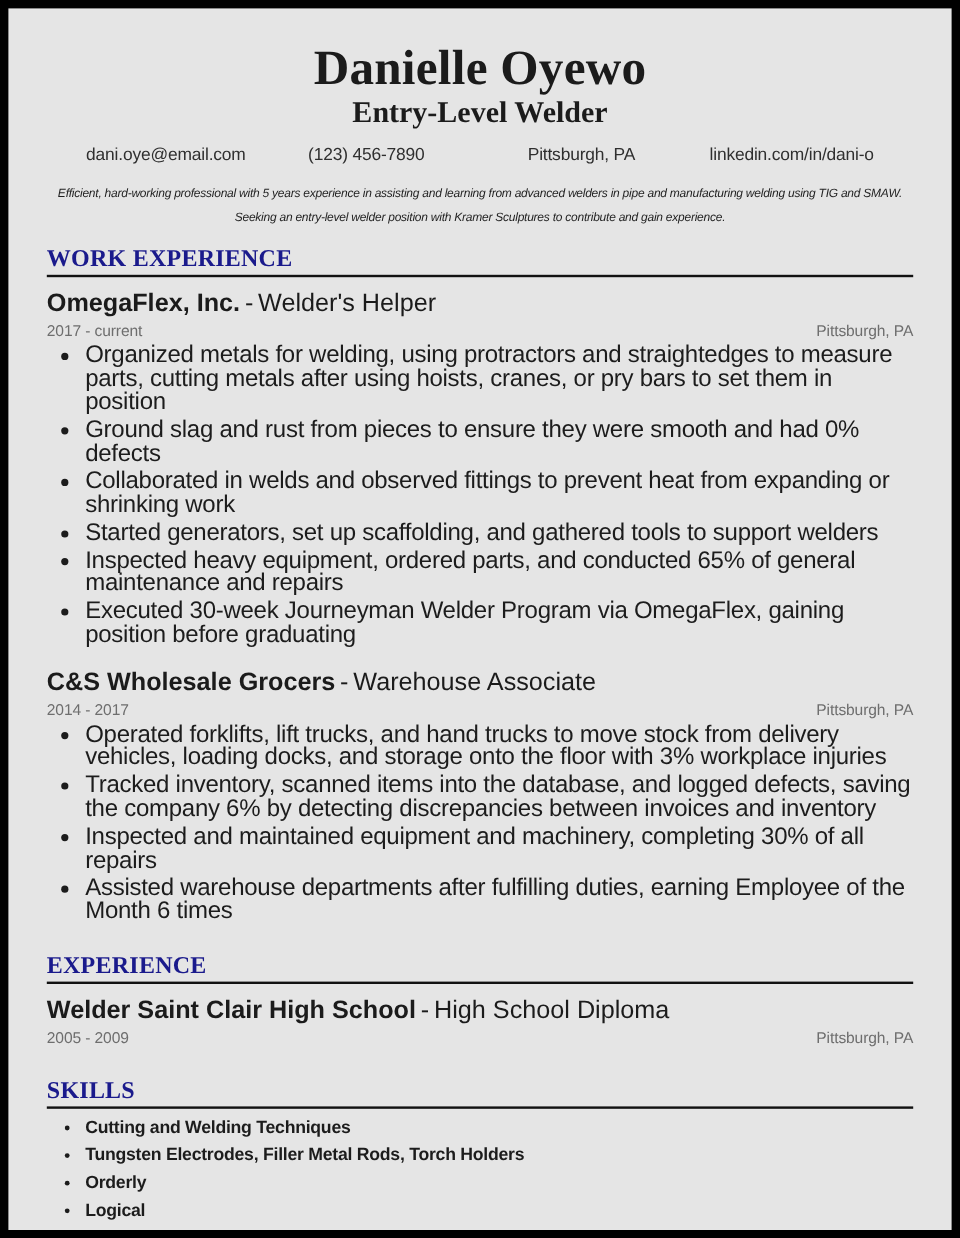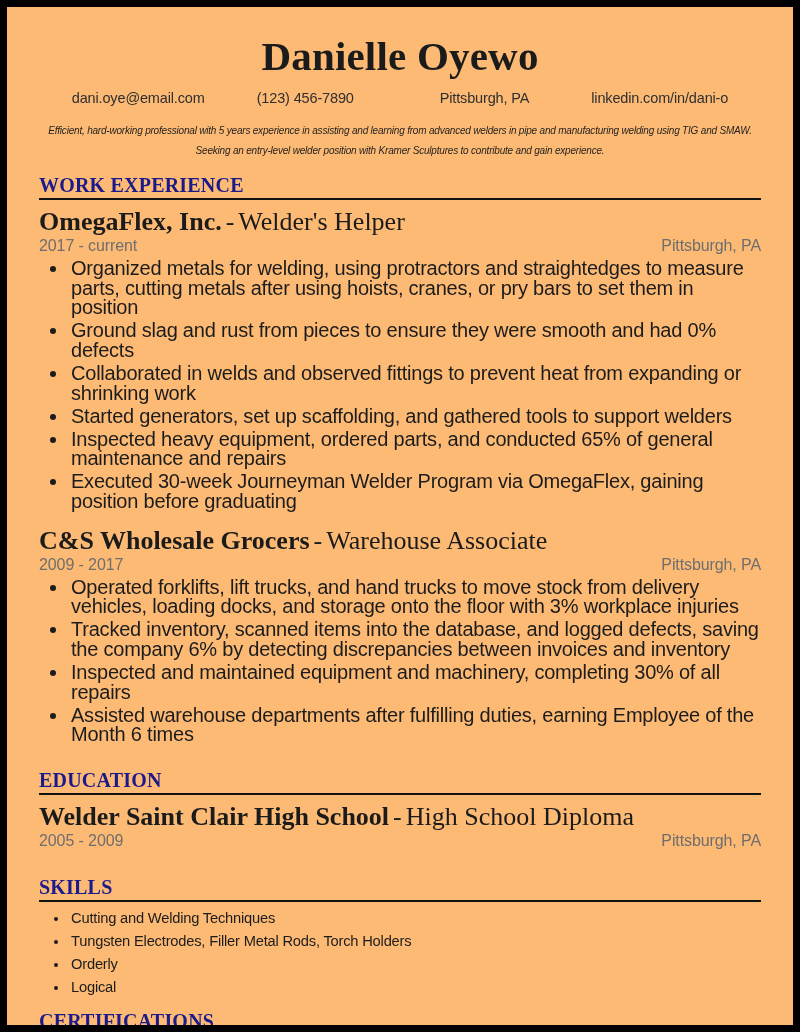--- a/index.html
+++ b/index.html
@@ -12,21 +12,21 @@
     height: 1032px;
     overflow: hidden;
     font-family: "Liberation Sans", sans-serif;
   }
   .page {
     position: absolute;
     left: 7px;
     top: 7px;
     width: 786px;
     height: 1018px;
-    background: #fdba74;
+    background: #e5e5e5;
     box-sizing: border-box;
     padding: 26px 32px 0 32px;
     overflow: hidden;
   }
 
   
   .name {
     font-family: "Liberation Serif", serif;
     font-weight: bold;
     font-size: 41px;
@@ -80,36 +80,36 @@
     letter-spacing: 0.2px;
   }
   .section-rule {
     border: 0;
     border-top: 2.2px solid #111111;
     margin: 2px 0 0 0;
   }
 
   .entry { margin-top: 9px; }
   .entry-title-row {
-    font-family: Liberation Serif, serif;
-    font-size: 26px;
+    font-family: Liberation Sans, sans-serif;
+    font-size: 21px;
     line-height: 25px;
     color: #1b1b1b;
     white-space: nowrap;
   }
   .entry-org { font-weight: bold; }
   .entry-sep { font-weight: normal; padding: 0 4px; }
   .entry-role { font-weight: normal; }
 
   .entry-meta {
     display: flex;
     justify-content: space-between;
     align-items: baseline;
     margin-top: 3px;
-    font-size: 16px;
+    font-size: 13px;
     color: #6e6e6e;
     letter-spacing: -0.1px;
     text-align: right;
   }
 
   ul.bullets {
     margin: 4px 0 0 0;
     padding-left: 30px;
     list-style: disc;
   }
@@ -132,30 +132,32 @@
     padding-left: 30px;
     list-style: disc;
   }
   ul.plain-list li {
     font-size: 14.7px;
     line-height: 19.6px;
     color: #1c1c1c;
     margin-top: 3.5px;
     letter-spacing: -0.2px;
     padding-left: 2px;
+    font-weight: bold;
   }
   ul.plain-list li:first-child { margin-top: 0; }
 </style>
 </head>
 <body>
 
 <div class="page">
 
   <div>
     <div class="name">Danielle Oyewo</div>
+    <div class="job-title">Entry-Level Welder</div>
 
     <div class="contact">
       <span class="item">dani.oye@email.com</span>
       <span class="gap1"></span>
       <span class="item">(123) 456-7890</span>
       <span class="gap2"></span>
       <span class="item">Pittsburgh, PA</span>
       <span class="gap3"></span>
       <span class="item">linkedin.com/in/dani-o</span>
     </div>
@@ -183,34 +185,34 @@
         <li>Inspected heavy equipment, ordered parts, and conducted 65% of general maintenance and repairs</li>
         <li>Executed 30-week Journeyman Welder Program via OmegaFlex, gaining position before graduating</li>
       </ul>
     </div>
 
     <div class="entry" style="margin-top:16px;">
       <div class="entry-title-row">
         <span class="entry-org">C&amp;S Wholesale Grocers</span><span class="entry-sep">-</span><span class="entry-role">Warehouse Associate</span>
       </div>
       <div class="entry-meta">
-        <span>2009 - 2017</span>
+        <span>2014 - 2017</span>
         <span>Pittsburgh, PA</span>
       </div>
       <ul class="bullets">
         <li>Operated forklifts, lift trucks, and hand trucks to move stock from delivery vehicles, loading docks, and storage onto the floor with 3% workplace injuries</li>
         <li>Tracked inventory, scanned items into the database, and logged defects, saving the company 6% by detecting discrepancies between invoices and inventory</li>
         <li>Inspected and maintained equipment and machinery, completing 30% of all repairs</li>
         <li>Assisted warehouse departments after fulfilling duties, earning Employee of the Month 6 times</li>
       </ul>
     </div>
   </div>
 
   <div class="section education">
-    <div class="section-heading">EDUCATION</div>
+    <div class="section-heading">EXPERIENCE</div>
     <hr class="section-rule">
 
     <div class="entry">
       <div class="entry-title-row">
         <span class="entry-org">Welder Saint Clair High School</span><span class="entry-sep">-</span><span class="entry-role">High School Diploma</span>
       </div>
       <div class="entry-meta">
         <span>2005 - 2009</span>
         <span>Pittsburgh, PA</span>
       </div>

